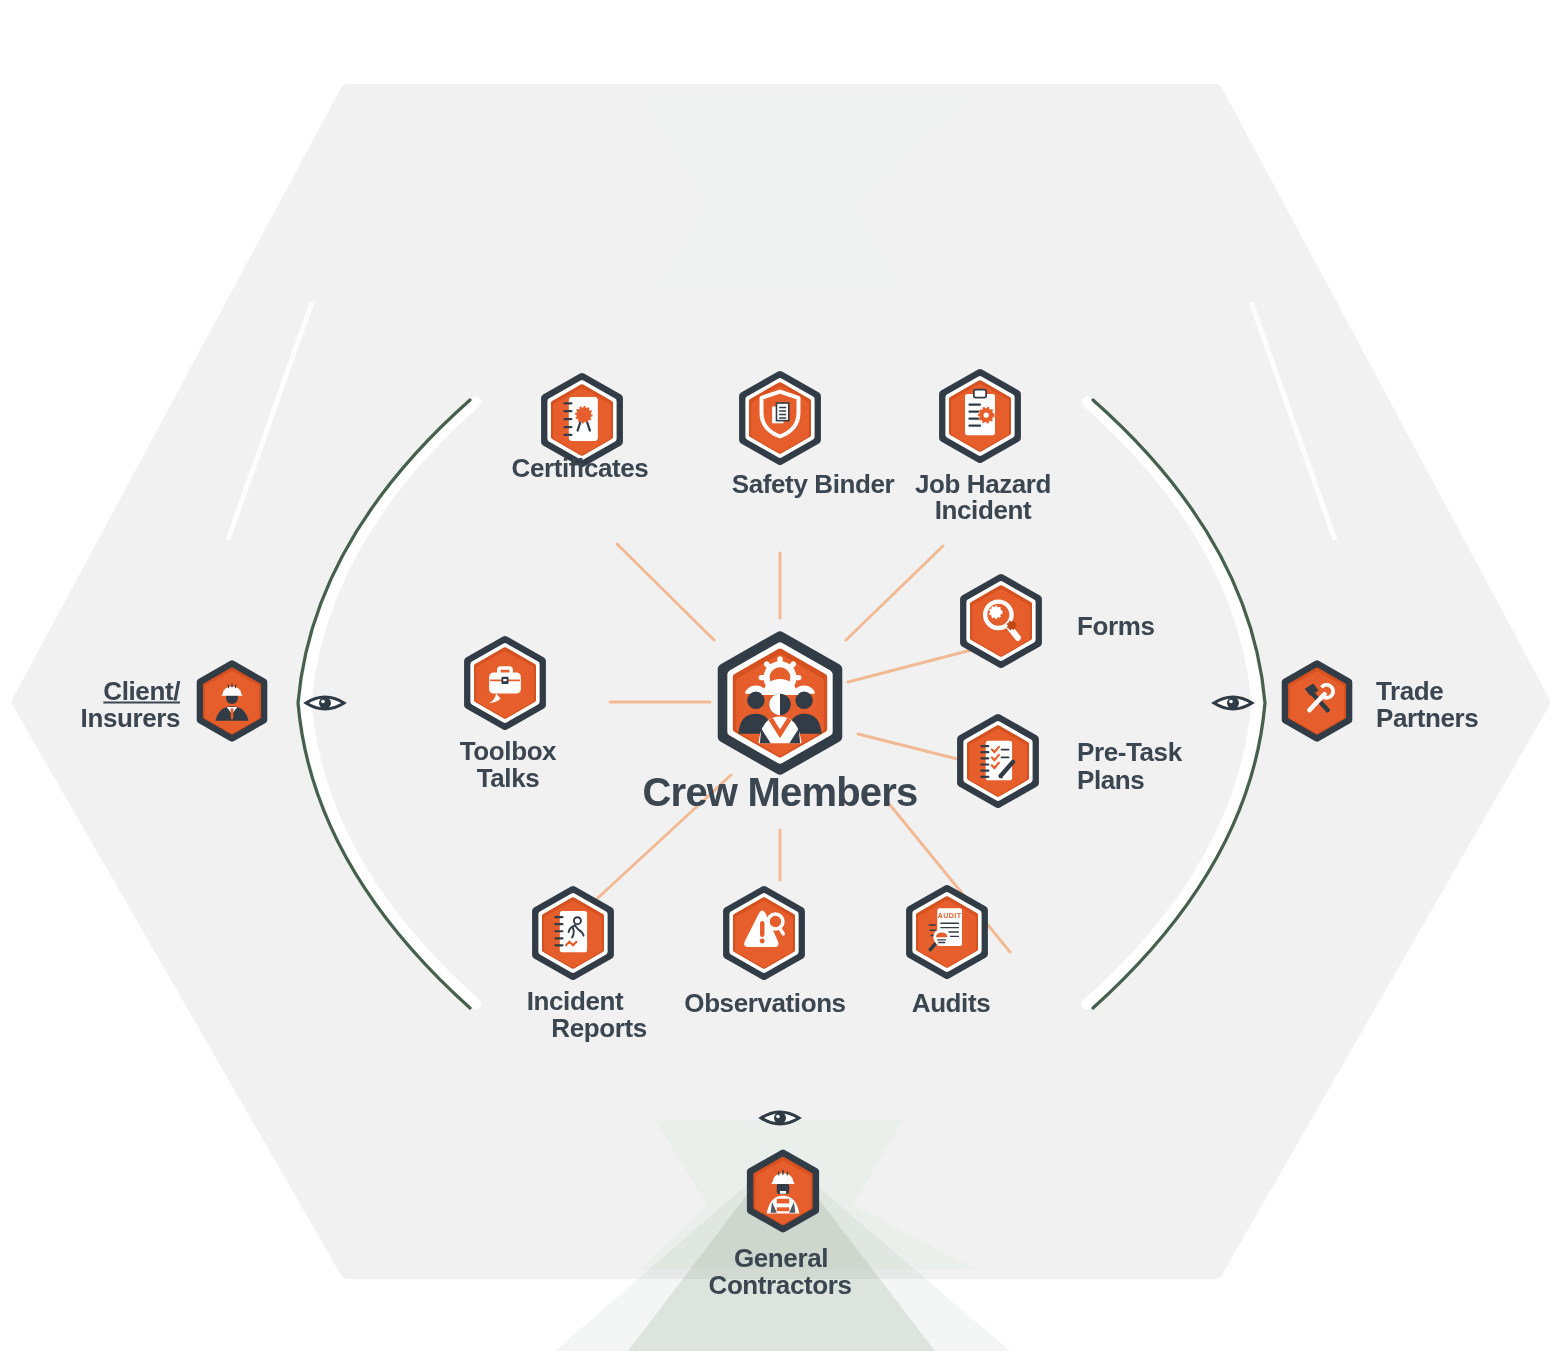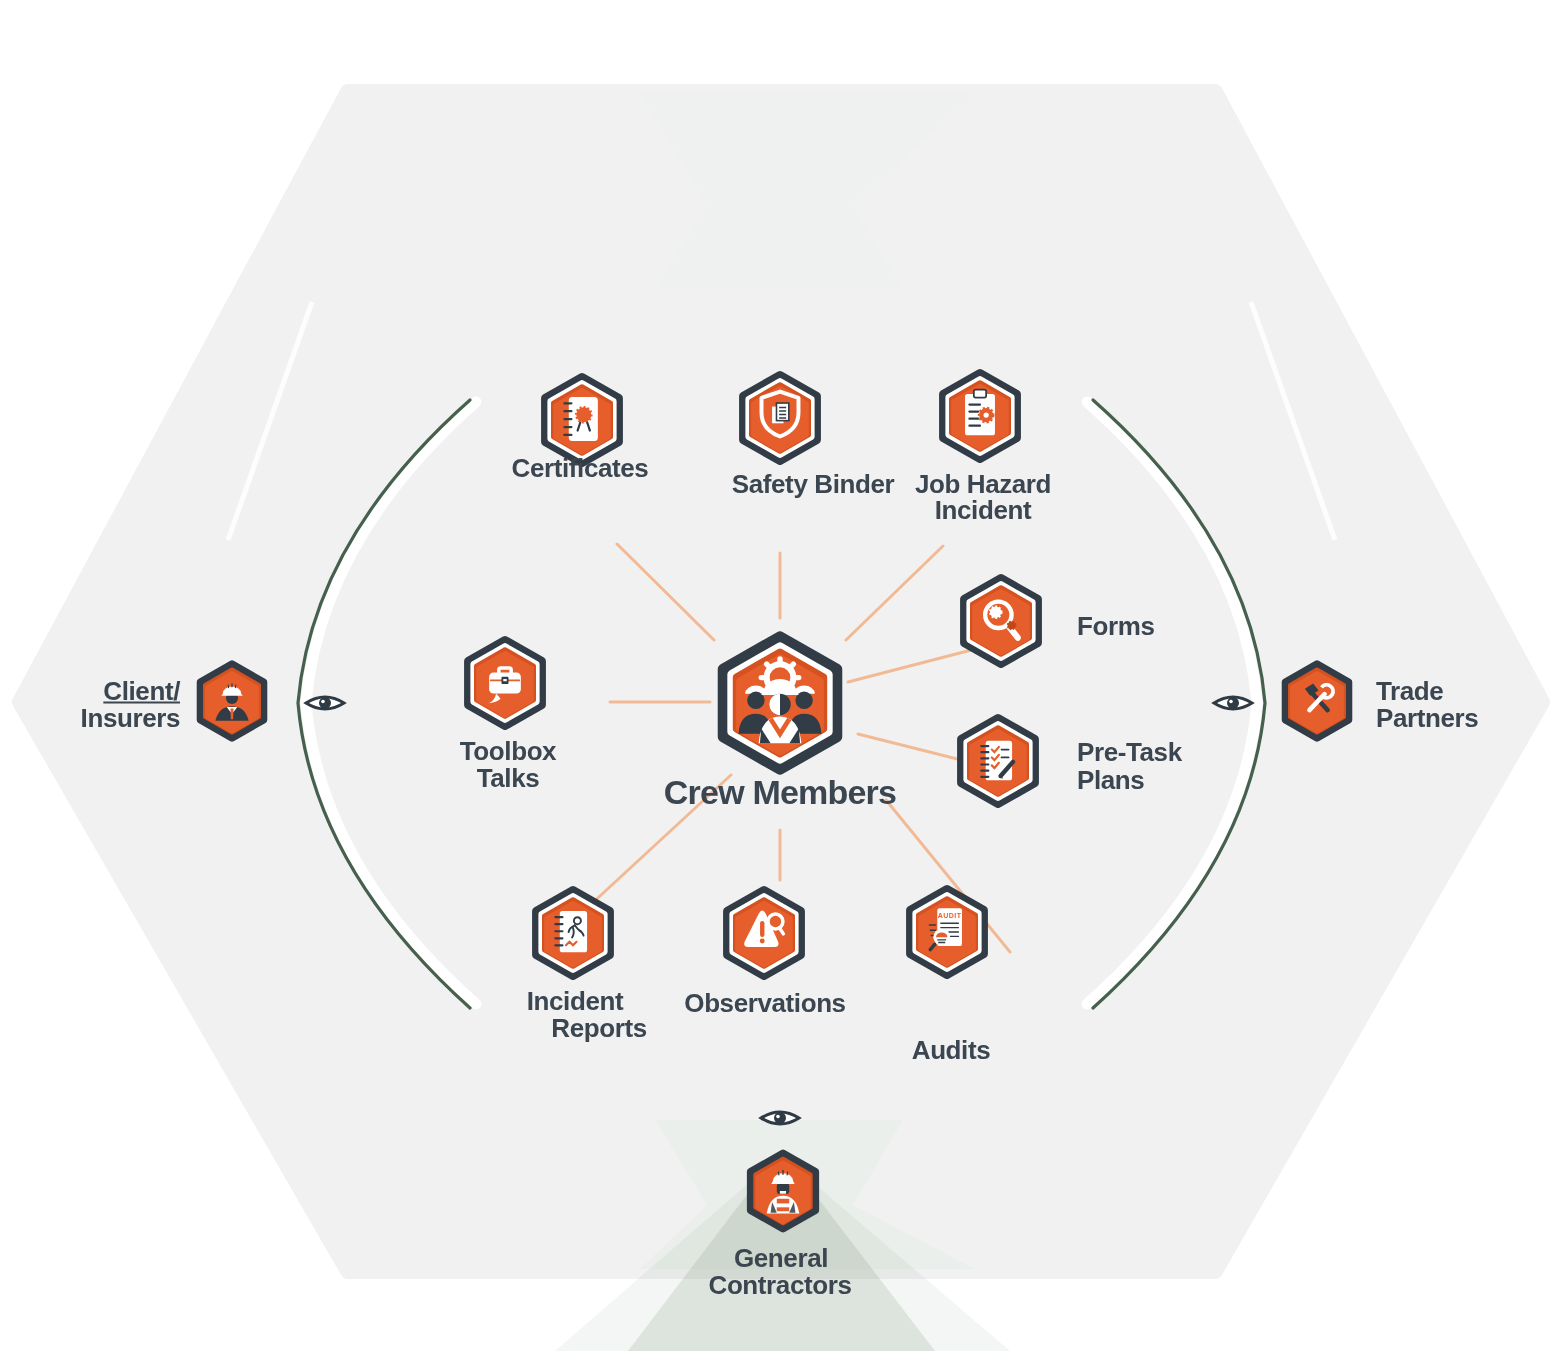--- a/index.html
+++ b/index.html
@@ -4,21 +4,21 @@
 <style>
   html,body{margin:0;padding:0;background:#ffffff;}
   .stage{position:relative;width:1563px;height:1351px;background:#ffffff;overflow:hidden;
          font-family:"Liberation Sans",sans-serif;}
   .bg{position:absolute;left:0;top:0;}
   .node{position:absolute;transform:translate(-50%,-50%);}
   .label{position:absolute;font-weight:bold;color:#3b4650;font-size:26px;line-height:27px;
          white-space:nowrap;transform:translate(-50%,-50%);letter-spacing:-0.4px;text-align:center;}
   .label.left-a{transform:translate(0,-50%);text-align:right;}
   .label.right-a{transform:translate(-100%,-50%);text-align:right;}
-  .label.big{font-size:34px;letter-spacing:-0.8px;}
+  .label.big{font-size:40px;letter-spacing:-0.8px;}
 </style>
 </head>
 <body>
 
 <div class="stage">
 
   <svg class="bg" width="1563" height="1351" viewBox="0 0 1563 1351">
 
     <polygon points="348,92 1215,92 1542,702 1215,1271 348,1271 20,702" fill="#f1f1f2" stroke="#f1f1f2" stroke-width="16" stroke-linejoin="round"></polygon>
 
@@ -265,21 +265,21 @@
           <line x1="31" y1="54" x2="37" y2="54"></line>
         <line x1="32" y1="60" x2="37" y2="60"></line>
       </g>
       <circle cx="44" cy="62" r="9.5" fill="#ffffff"></circle>
       <path d="M37.5,62 a6.5,5.5 0 0 1 13,0 z" fill="#e65e2b"></path>
       <line x1="39" y1="65" x2="49" y2="65" stroke="#313c46" stroke-width="1.6"></line>
       <line x1="40" y1="68" x2="48" y2="68" stroke="#313c46" stroke-width="1.6"></line>
       <line x1="36" y1="70" x2="31" y2="76" stroke="#313c46" stroke-width="4" stroke-linecap="round"></line>
     </svg>
   </div>
-  <div class="label" style="left:951px;top:1050px;">Audits</div>
+  <div class="label" style="left:951px;top:1003px;">Audits</div>
 
   <div class="node" style="left:232px;top:703px;">
     <svg width="76" height="85" viewBox="0 0 100 112">
       <use href="#hex-partner"></use>
       <path d="M28,82 q5,-19 22,-19 q17,0 22,19 z" fill="#313c46"></path>
       <path d="M43,64 l7,9 l7,-9 z" fill="#ffffff"></path>
       <polygon points="48,66 52,66 51.5,80 48.5,80" fill="#e65e2b"></polygon>
       <circle cx="50" cy="52" r="8" fill="#313c46"></circle>
       <path d="M38,46 a12,9 0 0 1 24,0 l2,3 h-28 z" fill="#ffffff"></path>
       <line x1="50" y1="33" x2="50" y2="38" stroke="#313c46" stroke-width="1.6"></line>

